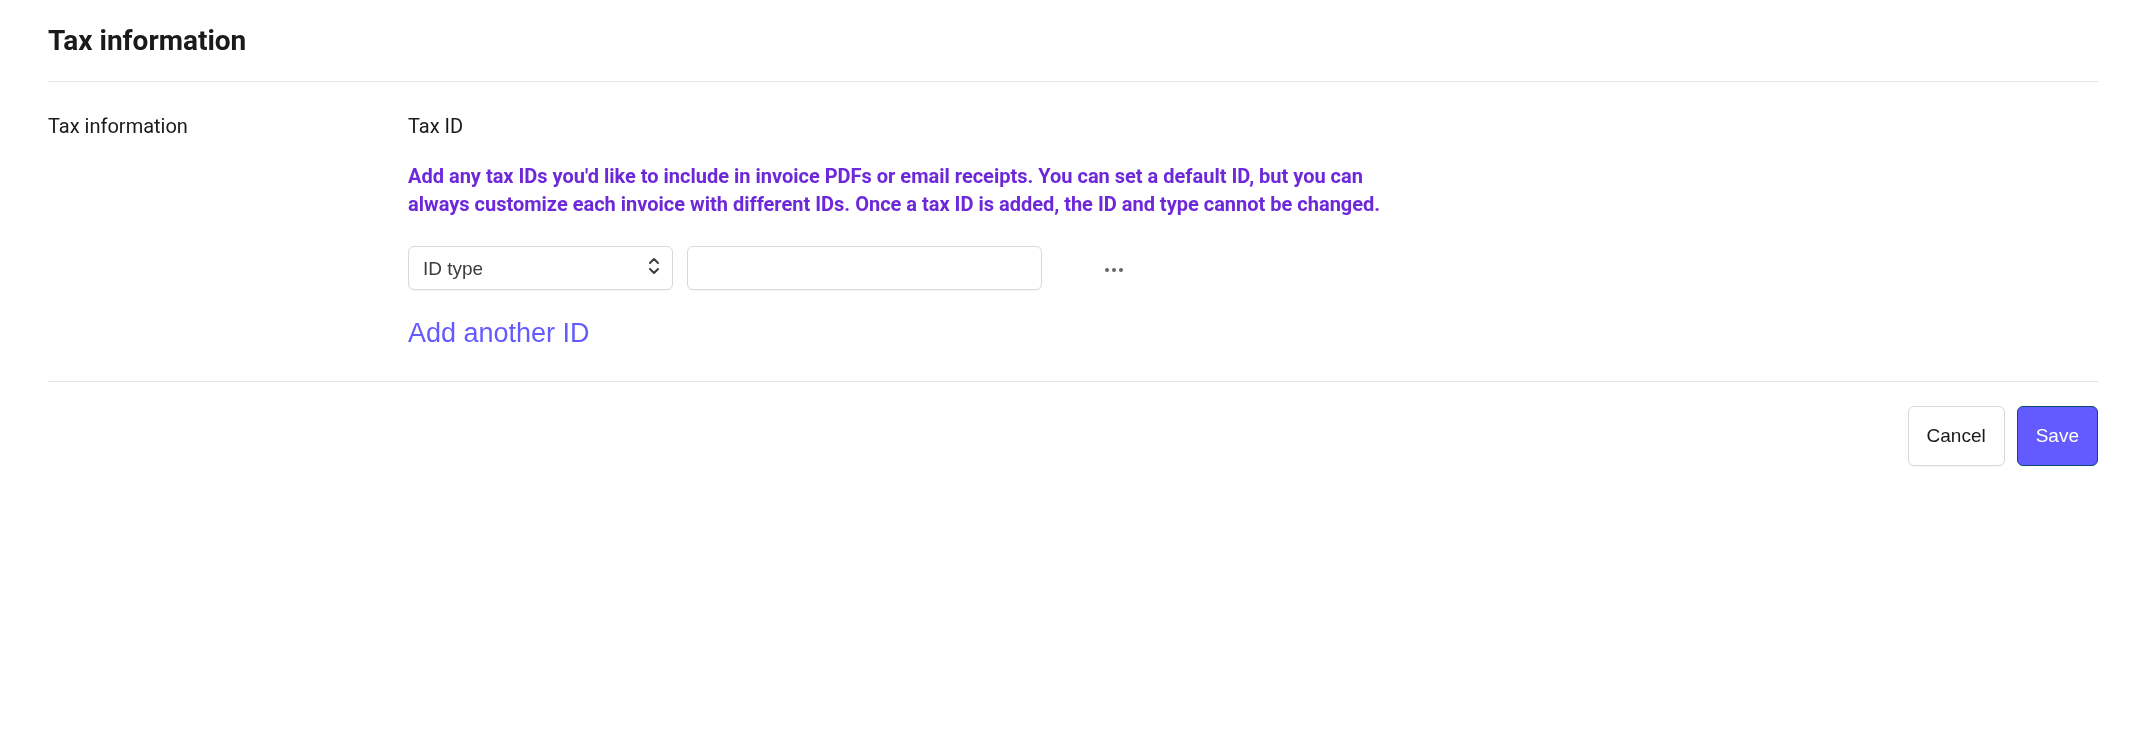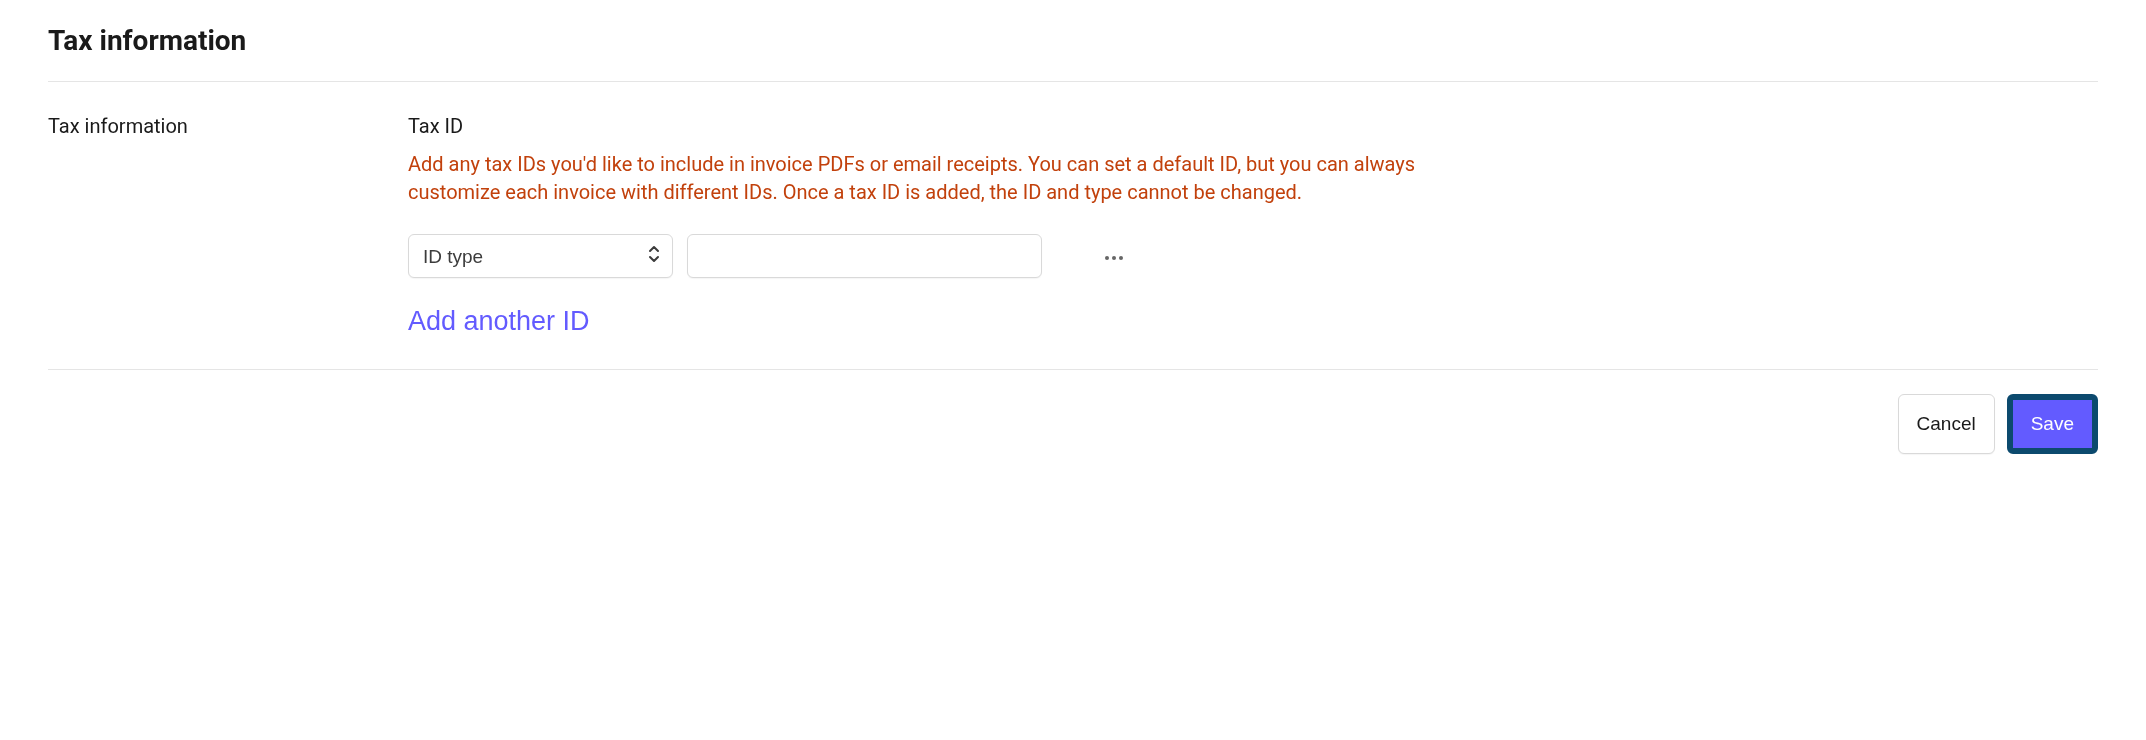--- a/index.html
+++ b/index.html
@@ -33,26 +33,26 @@
       font-weight: 400;
       color: #1a1a1a;
     }
     .right-col {
       flex: 1;
     }
     .field-title {
       font-size: 20px;
       font-weight: 400;
       color: #1a1a1a;
-      margin-bottom: 12px;
+      margin-bottom: 24px;
     }
     .field-description {
       font-size: 20px;
-      font-weight: 400;
-      color: #c2410c;
+      font-weight: 700;
+      color: #6d28d9;
       line-height: 1.4;
       margin-bottom: 28px;
       max-width: 1020px;
     }
     .input-row {
       display: flex;
       align-items: center;
       gap: 14px;
       margin-bottom: 28px;
     }
@@ -133,21 +133,21 @@
     }
     .btn-secondary {
       background: #ffffff;
       color: #1a1a1a;
       border: 1px solid #d9d9d9;
       box-shadow: 0 1px 1px rgba(0,0,0,0.04);
     }
     .btn-primary {
       background: #635bff;
       color: #ffffff;
-      border: 6px solid #0c4a6e;
+      border: 1px solid #0c4a6e;
     }
   </style>
 </head>
 <body>
 
 <div class="section-header">Tax information</div>
 
 <div class="content-row">
   <div class="left-col">Tax information</div>
   <div class="right-col">

